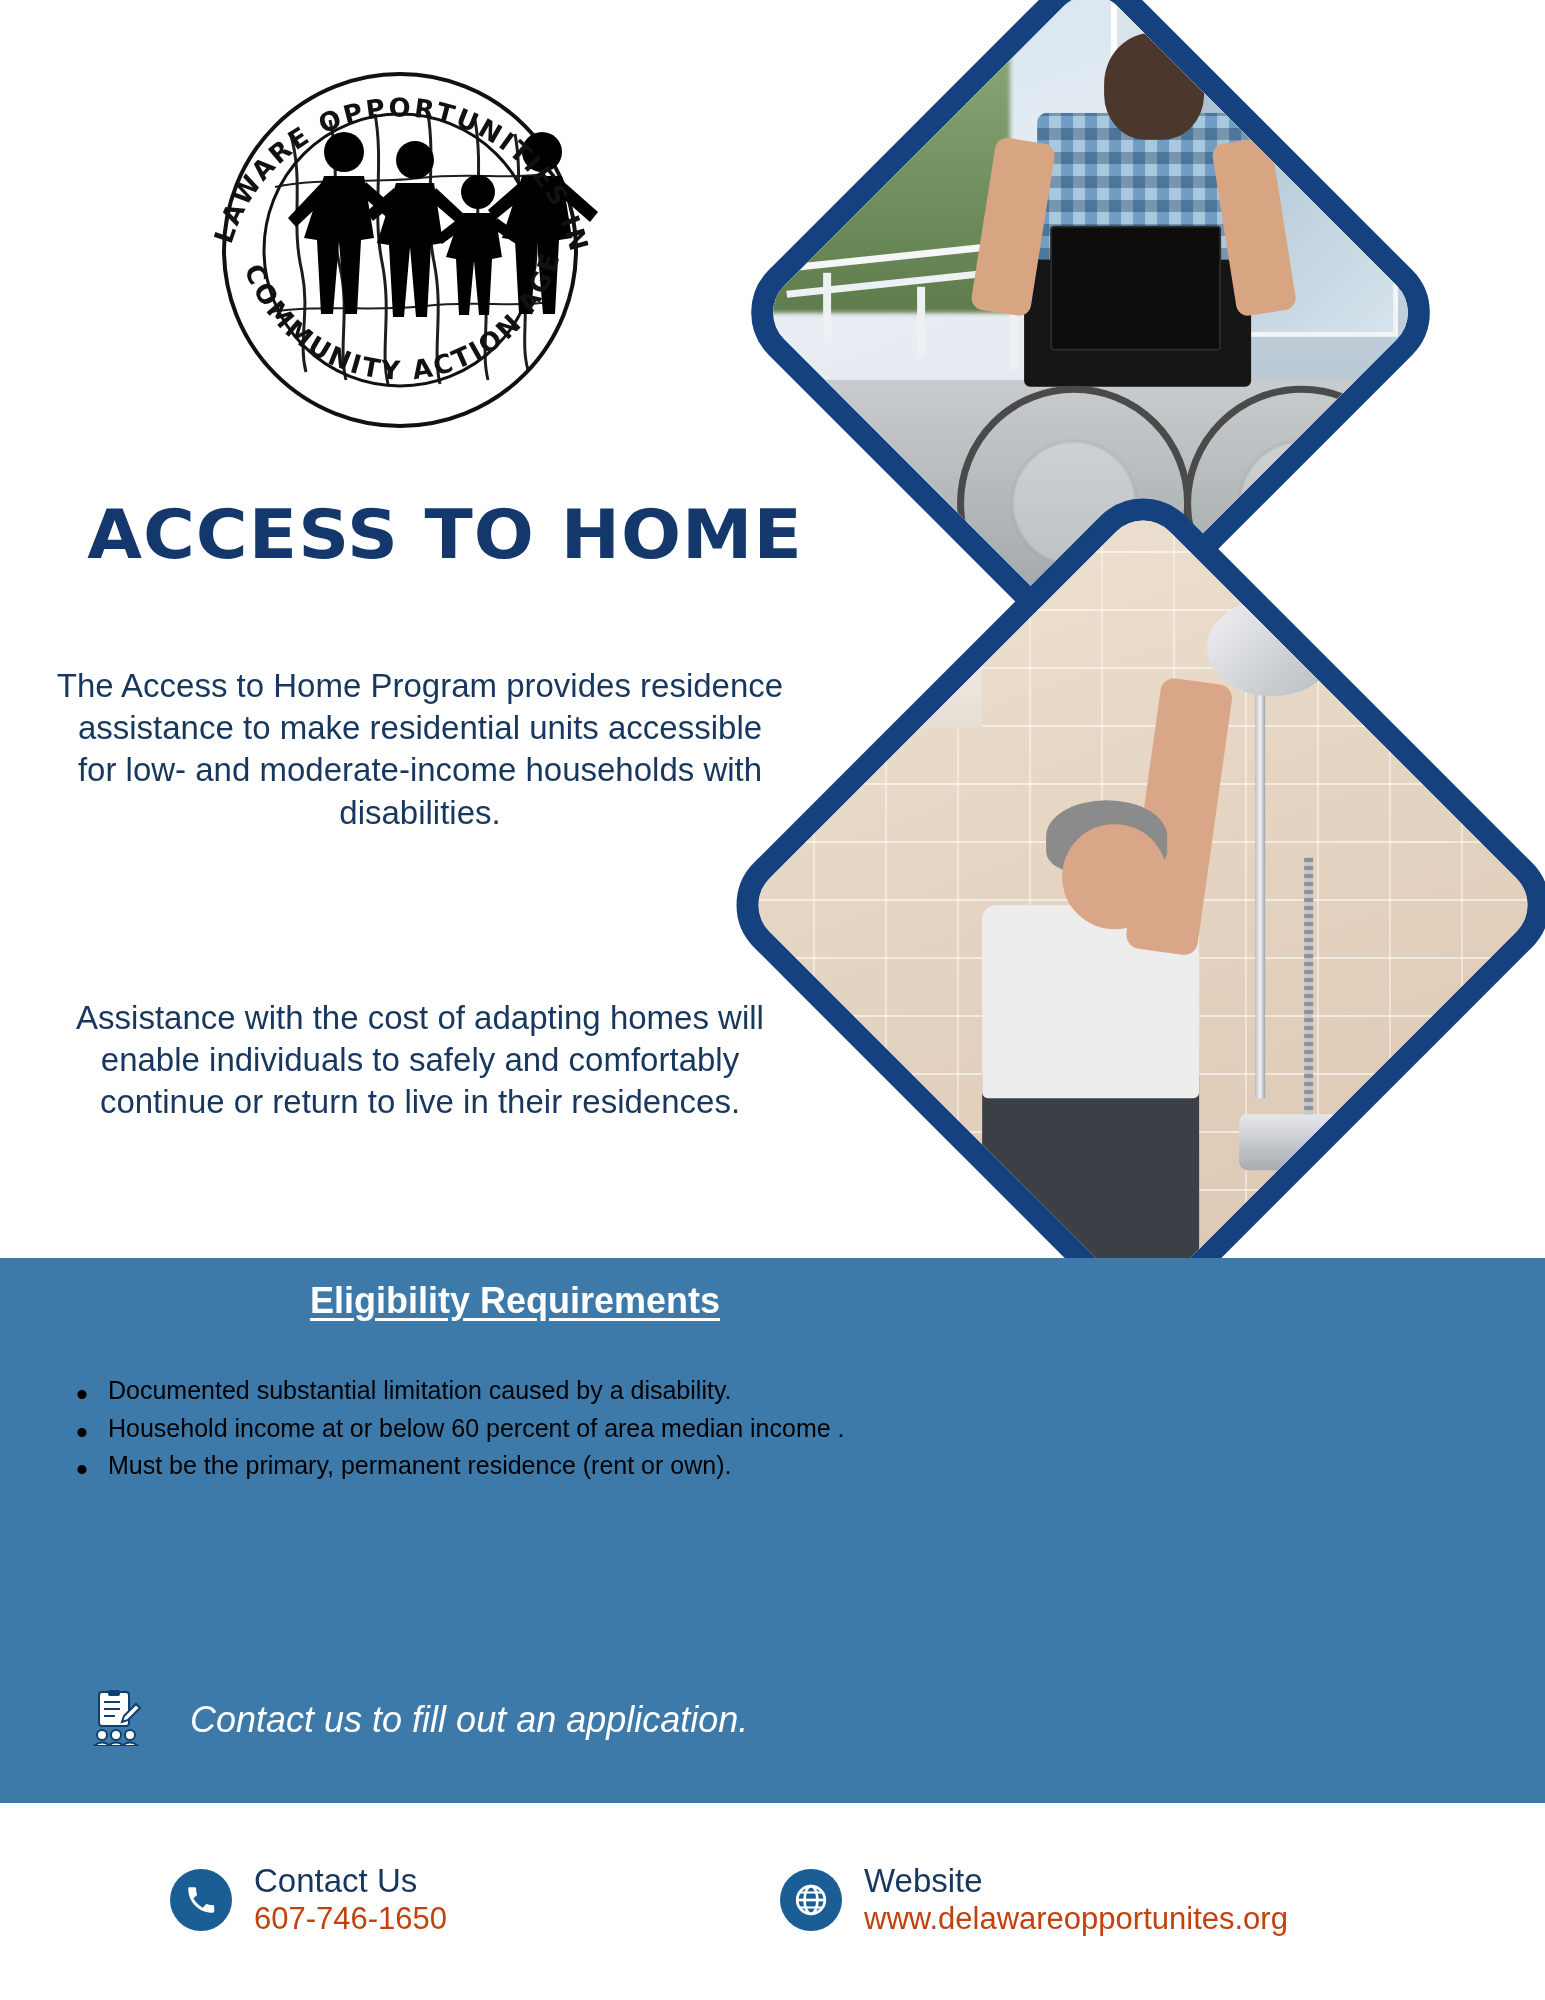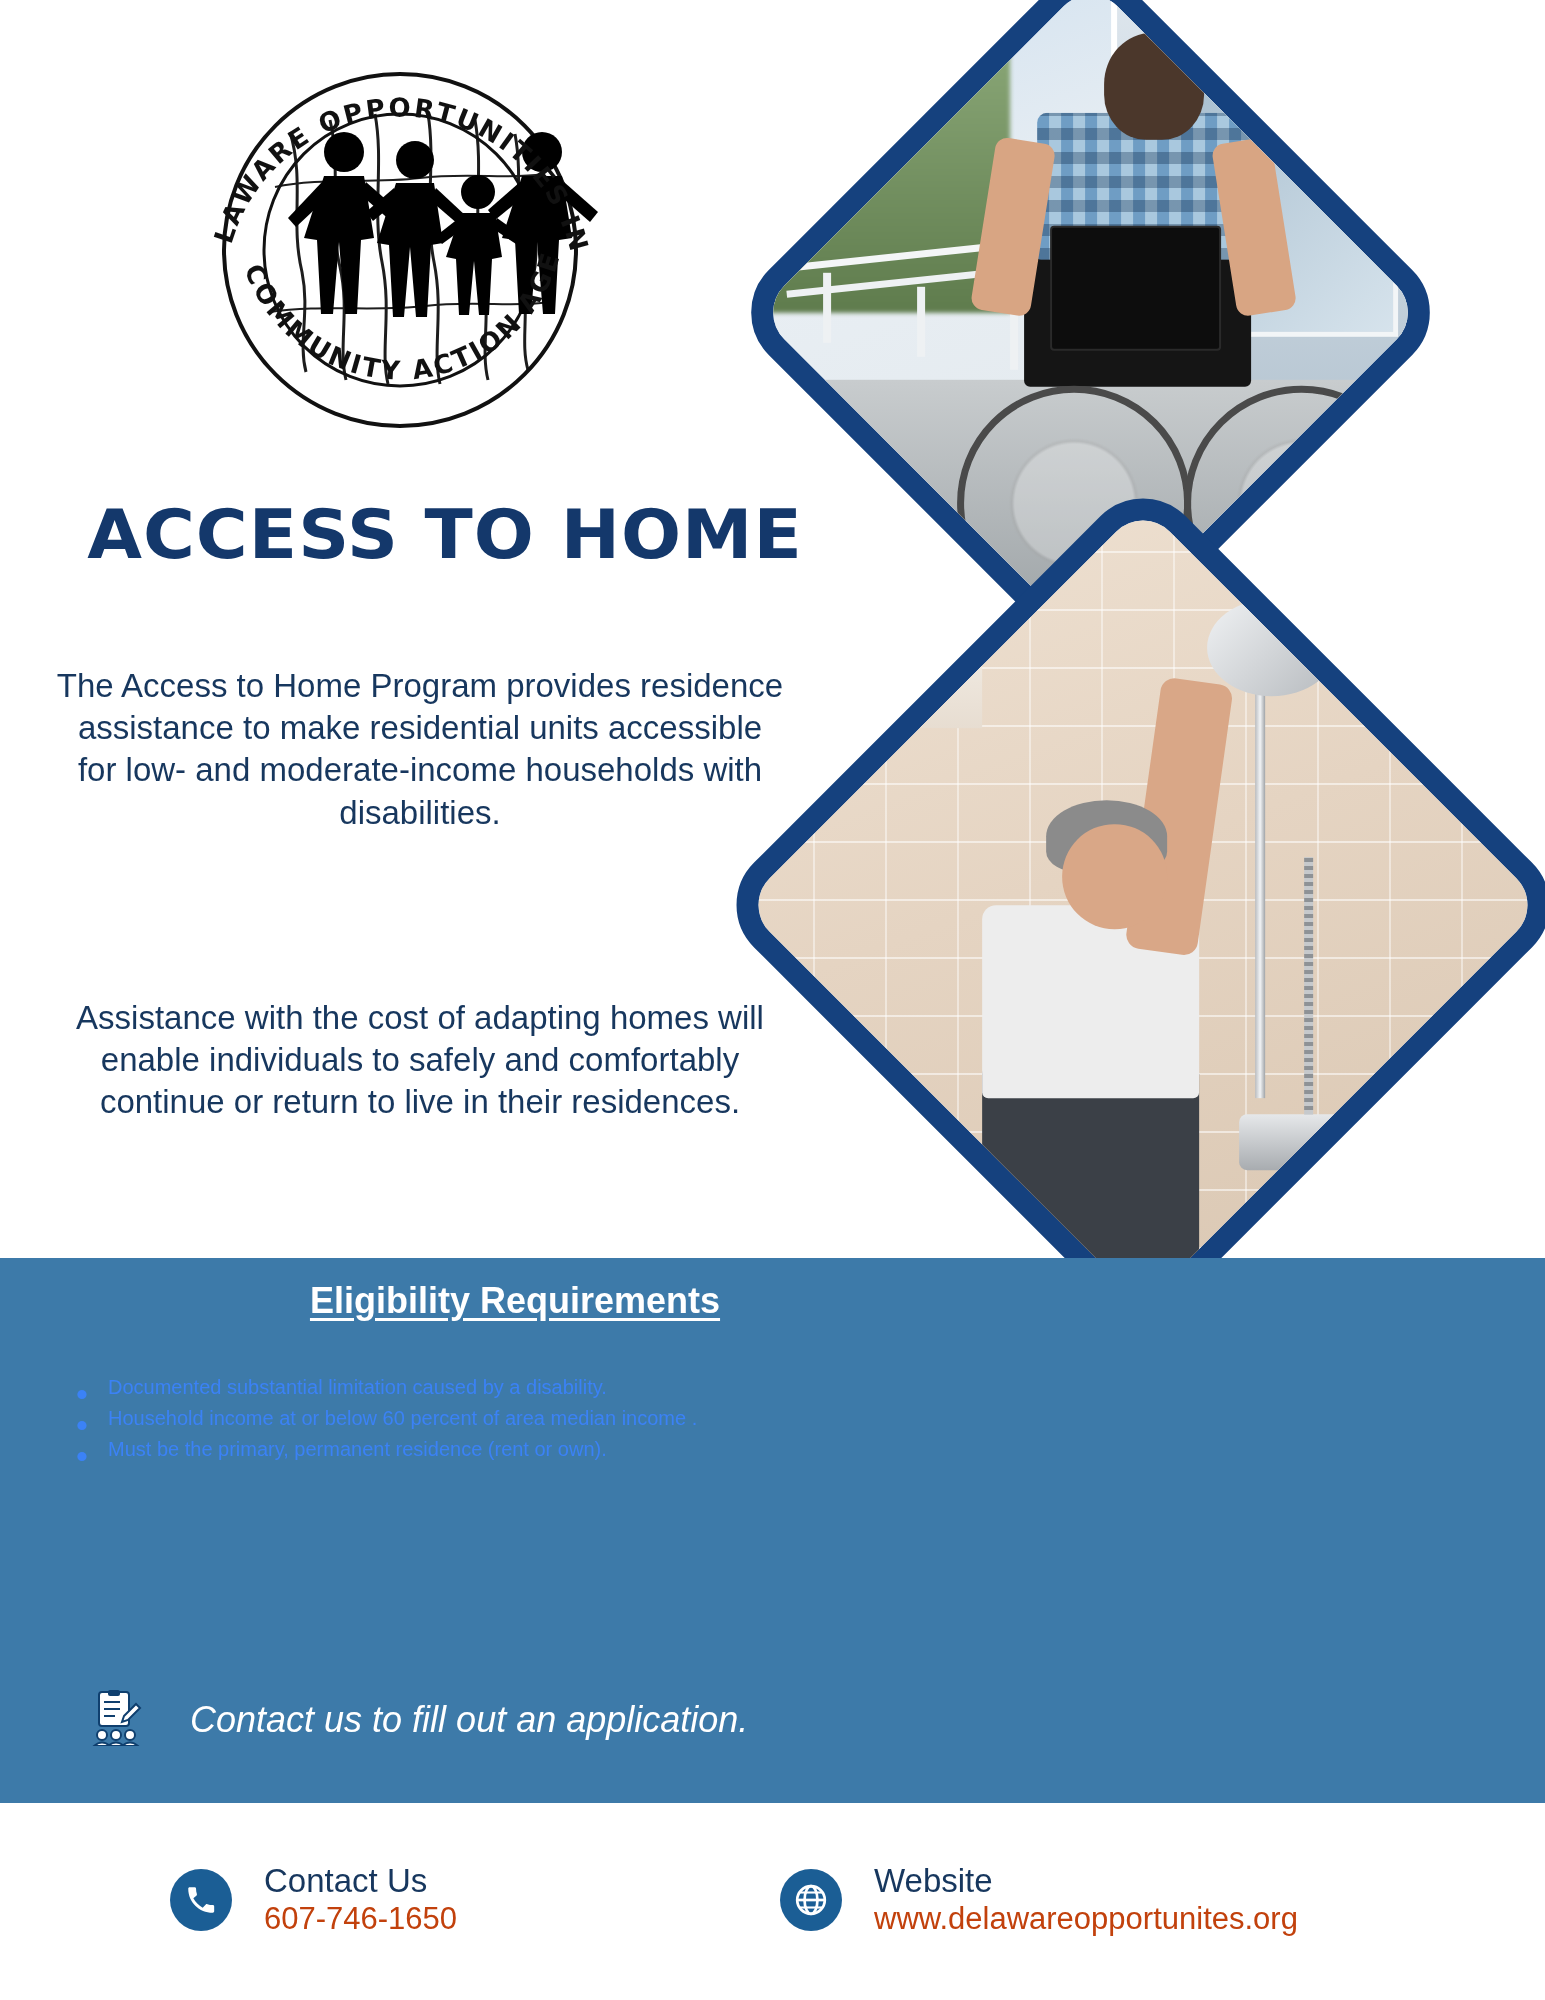--- a/index.html
+++ b/index.html
@@ -77,22 +77,22 @@
     text-underline-offset: 5px;
   }
   #eligibility-list {
     position: absolute;
     left: 30px;
     top: 1375px;
     width: 1010px;
     margin: 0;
     padding: 0 0 0 40px;
     list-style: none;
-    color: #3b82f6;
-    font-size: 20px;
+    color: #000000;
+    font-size: 25px;
     line-height: 1.26;
   }
   #eligibility-list li {
     position: relative;
     padding-left: 38px;
     margin-bottom: 6px;
   }
   #eligibility-list li::before {
     content: "\2022";
     position: absolute;
@@ -123,21 +123,21 @@
     left: 0;
     top: 1840px;
     width: 1545px;
     height: 160px;
     background: #ffffff;
   }
   .footer-block {
     position: absolute;
     display: flex;
     align-items: center;
-    gap: 32px;
+    gap: 22px;
   }
   #footer-phone { left: 170px; top: 22px; }
   #footer-web  { left: 780px; top: 22px; }
   .footer-icon {
     width: 62px;
     height: 62px;
     border-radius: 50%;
     background: #1b5e95;
     display: flex;
     align-items: center;

